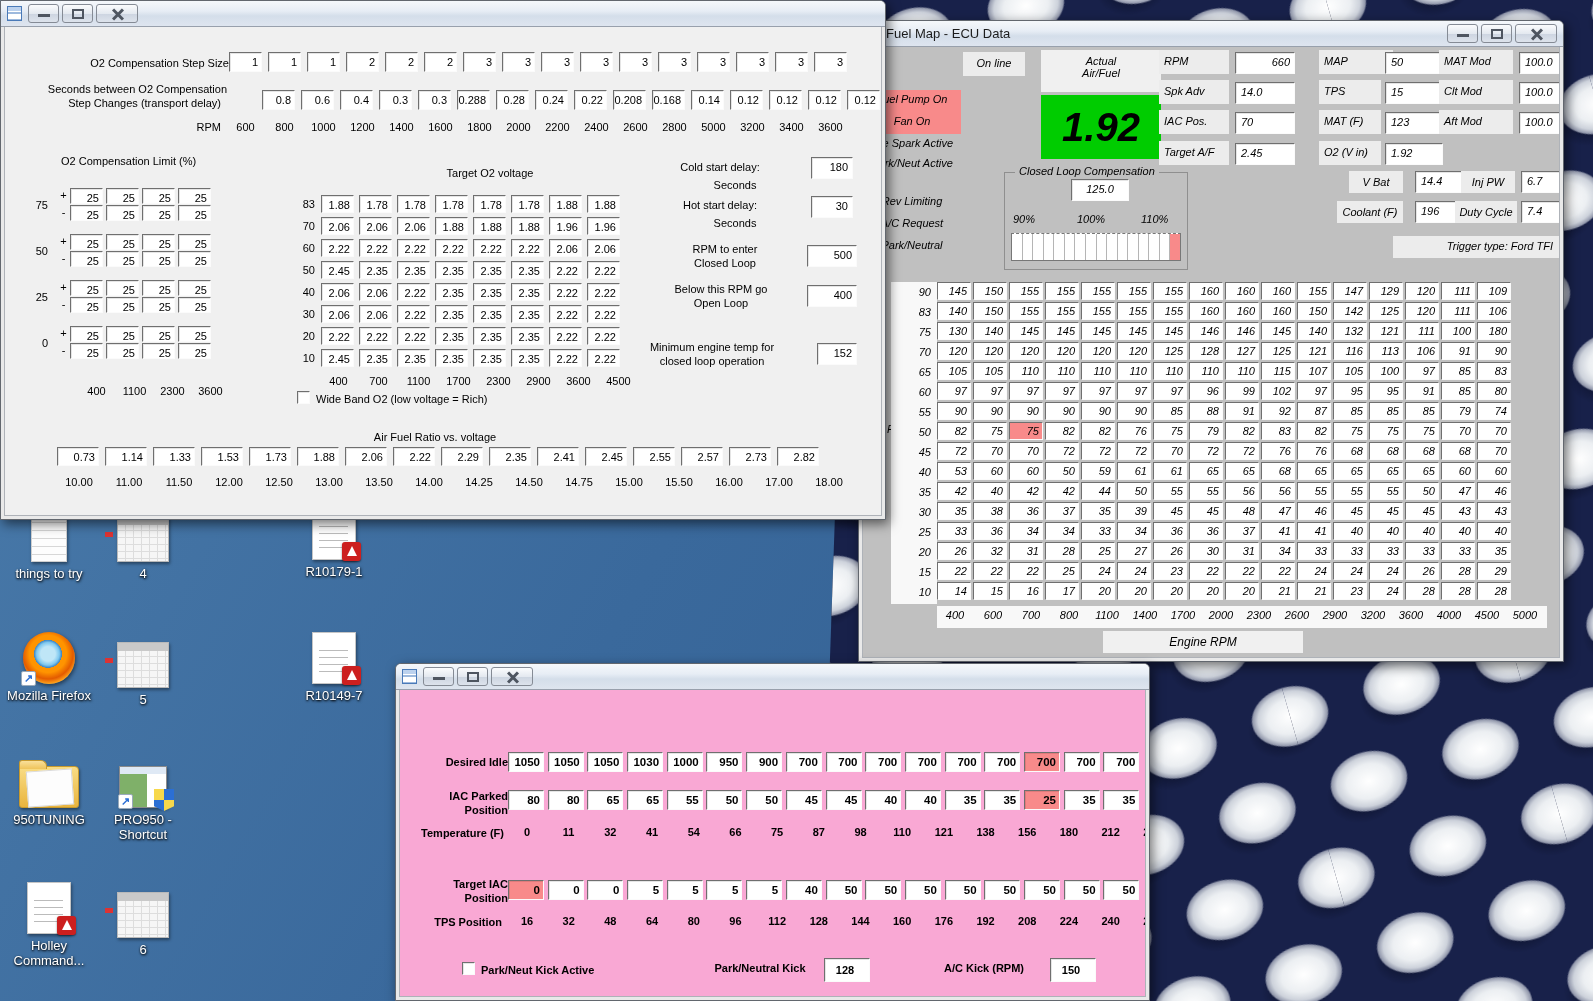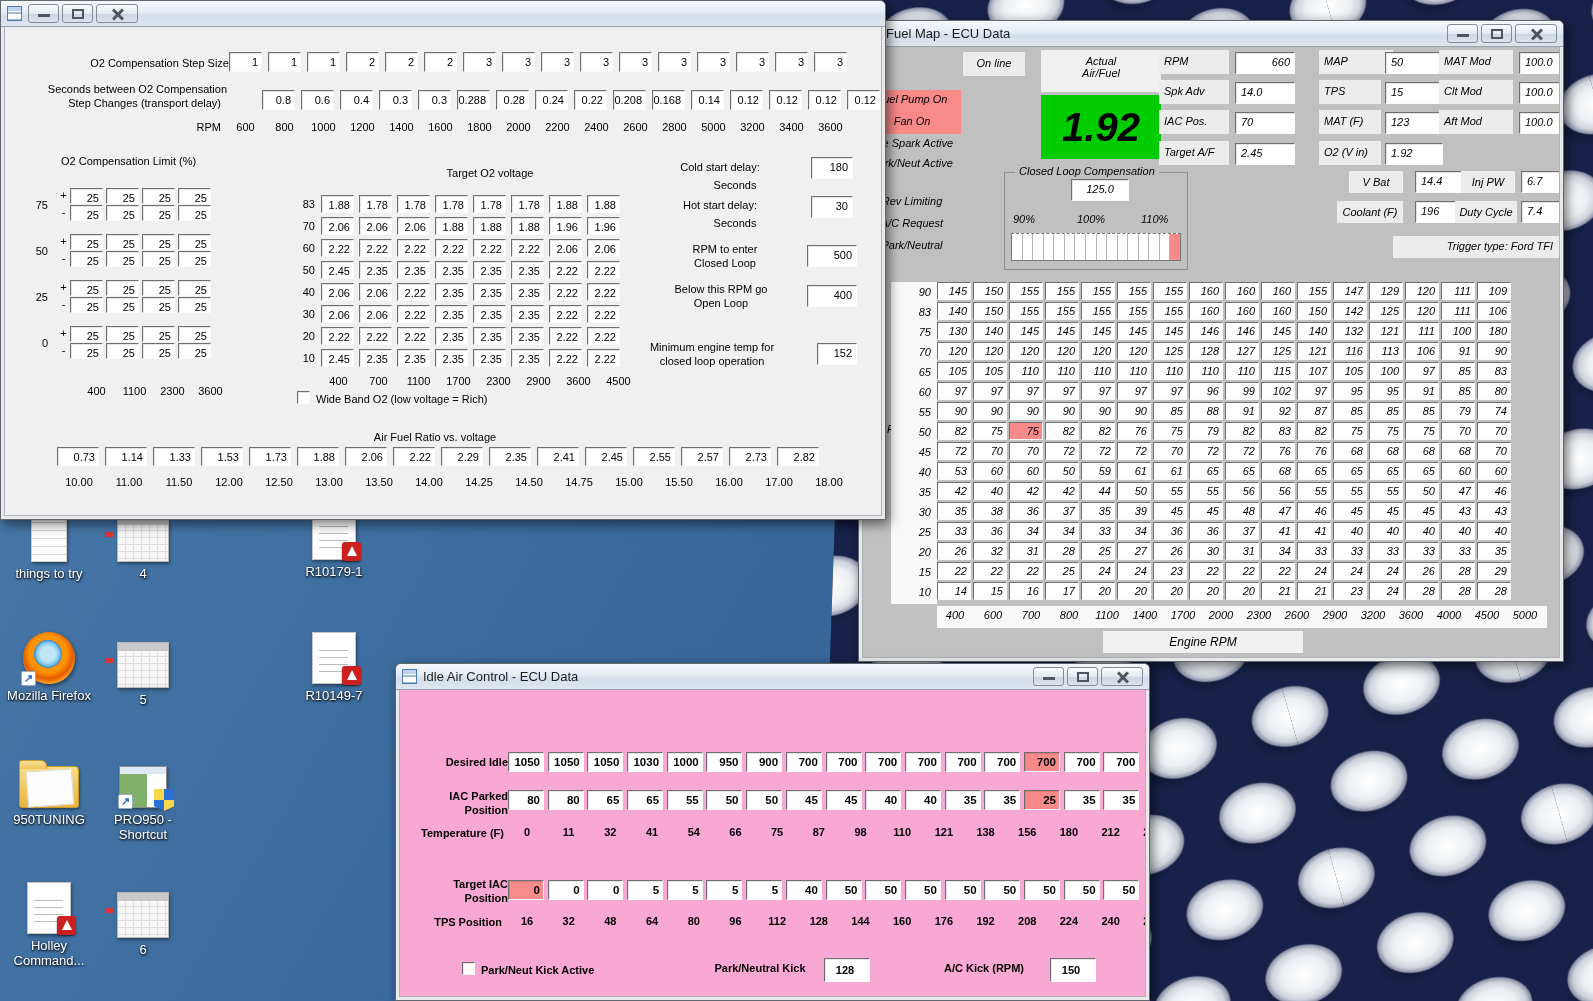--- a/index.html
+++ b/index.html
@@ -629,21 +629,20 @@
         <div class="axisc">4500</div>
         <div class="axisc">5000</div>
       </div>
     <div class="flat" style="left:240px;top:584px;width:200px;height:22px;font-size:12px;padding-top:4px;background:#f0f0f0;">Engine RPM</div>
   </div>
 </div>
 
 <div class="win" id="idle" style="left:395px;top:663px;width:755px;height:338px;z-index:20;">
   <div class="titlebar">
     <div class="ticon"></div>
-    <div class="ttext">Idle Air Control - ECU Data</div>
     <div class="wbtns">
       <div class="wbtn">
           <div class="g-min"></div>
         </div>
       <div class="wbtn">
           <div class="g-max"></div>
         </div>
       <div class="wbtn close">
           <div class="g-x1"></div>
           <div class="g-x2"></div>

